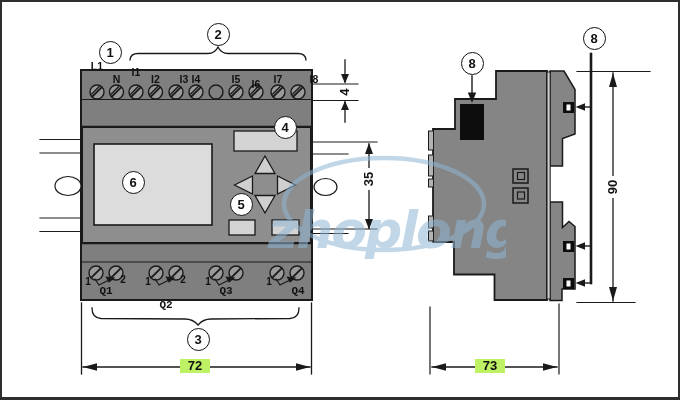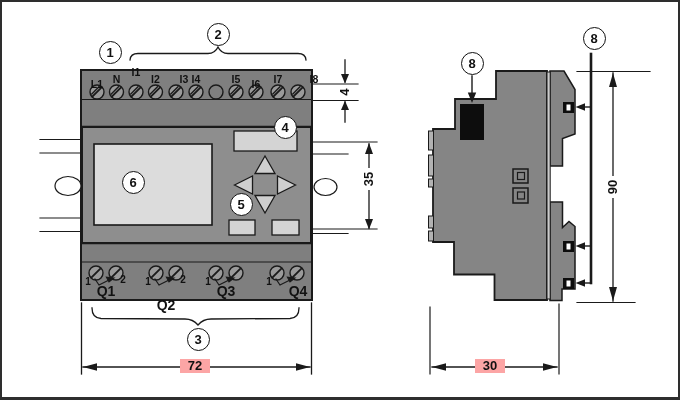--- a/index.html
+++ b/index.html
@@ -7,24 +7,24 @@
     position:relative;width:676px;height:395px;margin:0;
     border:2px solid #2e2e2e;border-bottom-width:3px;background:#ffffff;
     font-family:"Liberation Sans",sans-serif;overflow:hidden;
   }
   .fig svg.linework{position:absolute;left:0;top:0;}
   .t{
     position:absolute;font:bold 10.5px "Liberation Sans",sans-serif;color:#111;
     width:22px;text-align:center;letter-spacing:0;line-height:12px;z-index:2;
   }
   .pin{width:10px;font-size:10px;}
-  .q{width:26px;font-size:14px;}
+  .q{width:26px;font-size:11px;font-family:Liberation Mono, monospace;}
   .dim{
     position:absolute;font:bold 13px "Liberation Sans",sans-serif;color:#111;
-    width:30px;text-align:center;background:#fca5a5;z-index:2;line-height:14px;
+    width:30px;text-align:center;background:#bef264;z-index:2;line-height:14px;
   }
   .rot{
     width:22px;height:14px;display:flex;align-items:center;justify-content:center;
     transform:rotate(-90deg);transform-origin:center;background:#fff;
   }
   .rot.nobg{background:transparent;}
   .co{
     position:absolute;width:23px;height:23px;border:1.5px solid #111;border-radius:50%;
     background:#fff;display:flex;align-items:center;justify-content:center;
     font:600 13px "Liberation Sans",sans-serif;color:#111;z-index:3;box-sizing:border-box;
@@ -261,21 +261,21 @@
     <polygon points="611,299 607,285 615,285" fill="#1a1a1a" stroke="none"></polygon>
 
     <line x1="428" y1="305" x2="428" y2="372" stroke-width="1.2"></line>
     <line x1="557" y1="302" x2="557" y2="372" stroke-width="1.2"></line>
     <line x1="430" y1="365" x2="555" y2="365"></line>
     <polygon points="430,365 444,361.3 444,368.7" fill="#1a1a1a" stroke="none"></polygon>
     <polygon points="555,365 541,361.3 541,368.7" fill="#1a1a1a" stroke="none"></polygon>
   </g>
 </svg>
 
-<span class="t" style="left:84px;top:76px">L1</span>
+<span class="t" style="left:84px;top:58px">L1</span>
 <span class="t" style="left:103.5px;top:71px">N</span>
 <span class="t" style="left:123px;top:64px">I1</span>
 <span class="t" style="left:142.5px;top:71px">I2</span>
 <span class="t" style="left:171px;top:71px">I3</span>
 <span class="t" style="left:183px;top:71px">I4</span>
 <span class="t" style="left:223px;top:71px">I5</span>
 <span class="t" style="left:243px;top:76px">I6</span>
 <span class="t" style="left:265px;top:71px">I7</span>
 <span class="t" style="left:301px;top:71px">I8</span>
 
@@ -289,26 +289,32 @@
 
 <span class="t pin" style="left:201px;top:274px">1</span>
 <span class="t q" style="left:211px;top:283px">Q3</span>
 
 <span class="t pin" style="left:262px;top:274px">1</span>
 <span class="t q" style="left:283px;top:283px">Q4</span>
 
 <span class="dim rot nobg" style="left:332px;top:83px">4</span>
 <span class="dim rot" style="left:356px;top:170px">35</span>
 <span class="dim" style="left:178px;top:357px">72</span>
-<span class="dim" style="left:473px;top:357px">30</span>
+<span class="dim" style="left:473px;top:357px">73</span>
 <span class="dim rot" style="left:600px;top:178px">90</span>
 
 <div class="co" style="left:96.5px;top:38.5px">1</div>
 <div class="co" style="left:204.5px;top:20.5px">2</div>
 <div class="co" style="left:184.5px;top:325.5px">3</div>
 <div class="co" style="left:271.5px;top:113.5px">4</div>
 <div class="co" style="left:227.5px;top:190.5px">5</div>
 <div class="co" style="left:119.5px;top:168.5px">6</div>
 <div class="co" style="left:458.5px;top:49.5px">8</div>
 <div class="co" style="left:580.5px;top:24.5px">8</div>
 
-
+<div class="wm">
+  <svg width="242" height="122" viewBox="0 0 242 122">
+    <ellipse cx="120" cy="56" rx="100" ry="46" fill="none" stroke="#8fb6d4" stroke-width="4.5"></ellipse>
+    <text x="4" y="100" fill="#8fb6d4" stroke="none" style="font:italic bold 52px 'DejaVu Sans',sans-serif;letter-spacing:-2px;">zhoplong</text>
+  </svg>
 </div>
 
+</div>
+
 </body></html>

